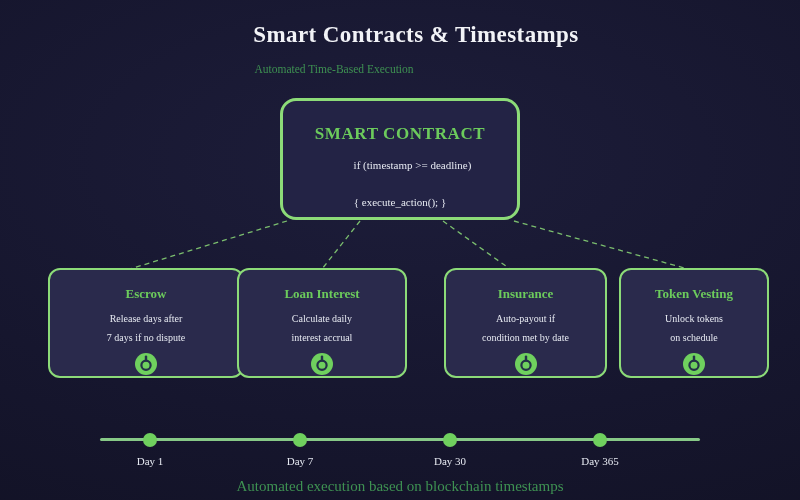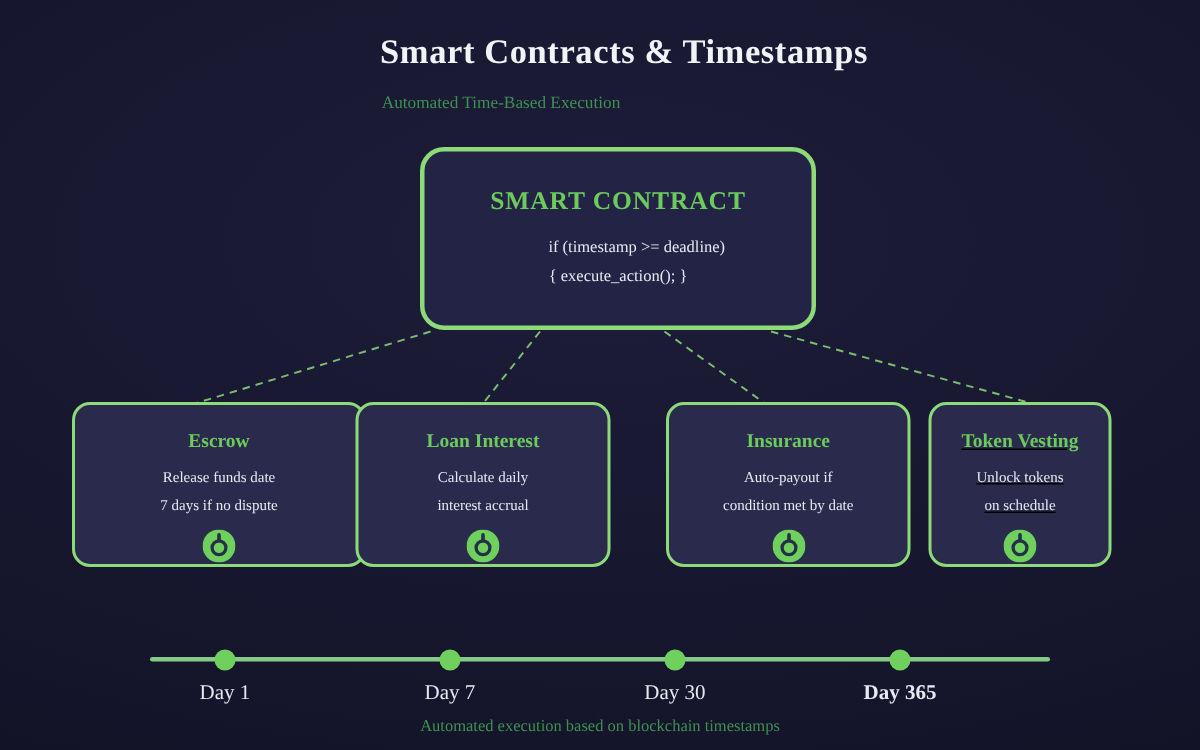--- a/index.html
+++ b/index.html
@@ -11,48 +11,48 @@
   }
   .page-title {
     position:absolute; top:22px; left:0; width:800px; text-align:center;
     font-size:23px; font-weight:bold; color:var(--text-white,#f2f3f7); letter-spacing:.4px;padding-left:16px;
   }
   .page-subtitle {
     position:absolute; top:63px; left:0; width:668px; text-align:center;
     font-size:11.5px; color:var(--muted-green,#3e9152);
   }
   .contract-box {
-    position:absolute; left:280px; top:98px; width:264px; height:122px; box-sizing:border-box;
+    position:absolute; left:280px; top:98px; width:240px; height:122px; box-sizing:border-box;
     background:var(--main-box-fill,#232345);
     border:3px solid var(--border-green,#8cdb78); border-radius:16px;
   }
   .contract-title {
     margin-top:23px; text-align:center; font-size:17px; font-weight:bold;
     color:var(--heading-green,#6ccb5c); letter-spacing:.6px;
   }
   .code-line { text-align:center; font-size:11px; color:var(--text-soft,#e6e9f1); }
   .code-line.first { margin-top:15px;padding-left:25px; }
-  .code-line.second { margin-top:7px; }
+  .code-line.second { margin-top:25px; }
 
   .connectors { position:absolute; left:0; top:0; width:800px; height:500px; }
   .connector-line {
     stroke:var(--border-green,#8cdb78); stroke-width:1.3;
     stroke-dasharray:5 4; opacity:.85;
   }
 
   .uc {
     position:absolute; top:268px; height:110px; box-sizing:border-box;
     background:var(--box-fill,#2a2a4c);
     border:2.5px solid var(--border-green,#8cdb78); border-radius:12px;
     display:flex; flex-direction:column; align-items:center;
   }
   .uc0 { left:48px;  width:196px; }
   .uc1 { left:237px; width:170px;align-items:center; }
   .uc2 { left:444px; width:163px; }
-  .uc3 { left:619px; width:122px;text-decoration:underline; }
+  .uc3 { left:619px; width:150px; }
   .uc-title {
     margin-top:16px; font-size:13px; font-weight:bold;
     color:var(--heading-green,#6ccb5c); text-align:center;
   }
   .uc-line { font-size:10px; line-height:19px; color:var(--text-soft,#e6e9f1); text-align:center; }
   .uc-line.first { margin-top:7px; }
   .uc-iconwrap { margin-top:6px; width:22px; height:22px; }
   .icon-bg   { fill:var(--timeline-dot,#6fd05e); }
   .icon-ring { fill:none; stroke:var(--icon-dark,#233148); stroke-width:2.2; }
   .icon-stem { stroke:var(--icon-dark,#233148); stroke-width:2.4; stroke-linecap:round; }
@@ -61,26 +61,26 @@
     position:absolute; left:100px; top:438px; width:600px; height:3px;
     background:var(--timeline-line,#87c987); border-radius:2px;
   }
   .timeline-dot {
     position:absolute; top:433px; width:14px; height:14px; border-radius:50%;
     background:var(--timeline-dot,#6fd05e);
   }
   .dot0 { left:143px; } .dot1 { left:293px; } .dot2 { left:443px; } .dot3 { left:593px; }
   .timeline-label {
     position:absolute; top:455px; width:80px; text-align:center;
-    font-size:14px; color:var(--text-soft,#dfe3ea);
+    font-size:11px; color:var(--text-soft,#dfe3ea);
   }
-  .lab0 { left:110px; } .lab1 { left:260px; } .lab2 { left:410px; } .lab3 { left:560px;font-weight:bold; }
+  .lab0 { left:110px; } .lab1 { left:260px; } .lab2 { left:410px; } .lab3 { left:560px; }
   .footer-caption {
     position:absolute; top:478px; left:0; width:800px; text-align:center;
-    font-size:11px; color:var(--muted-green,#3e9152);
+    font-size:15px; color:var(--muted-green,#3e9152);
   }
 </style>
 </head>
 <body>
 
 <div class="stage">
 
   <div class="page-title">Smart Contracts &amp; Timestamps</div>
   <div class="page-subtitle">Automated Time-Based Execution</div>
 
@@ -92,21 +92,21 @@
   </svg>
 
   <div class="contract-box">
     <div class="contract-title">SMART CONTRACT</div>
     <div class="code-line first">if (timestamp &gt;= deadline)</div>
     <div class="code-line second">{ execute_action(); }</div>
   </div>
 
   <div class="uc uc0">
     <div class="uc-title">Escrow</div>
-    <div class="uc-line first">Release funds date</div>
+    <div class="uc-line first">Release days after</div>
     <div class="uc-line">7 days if no dispute</div>
     <div class="uc-iconwrap">
       <svg viewBox="0 0 22 22" width="22" height="22">
         <circle class="icon-bg" cx="11" cy="11" r="11"></circle>
         <circle class="icon-ring" cx="11" cy="12.2" r="4.6"></circle>
         <line class="icon-stem" x1="11" y1="3.6" x2="11" y2="7.4"></line>
       </svg>
     </div>
   </div>
 

